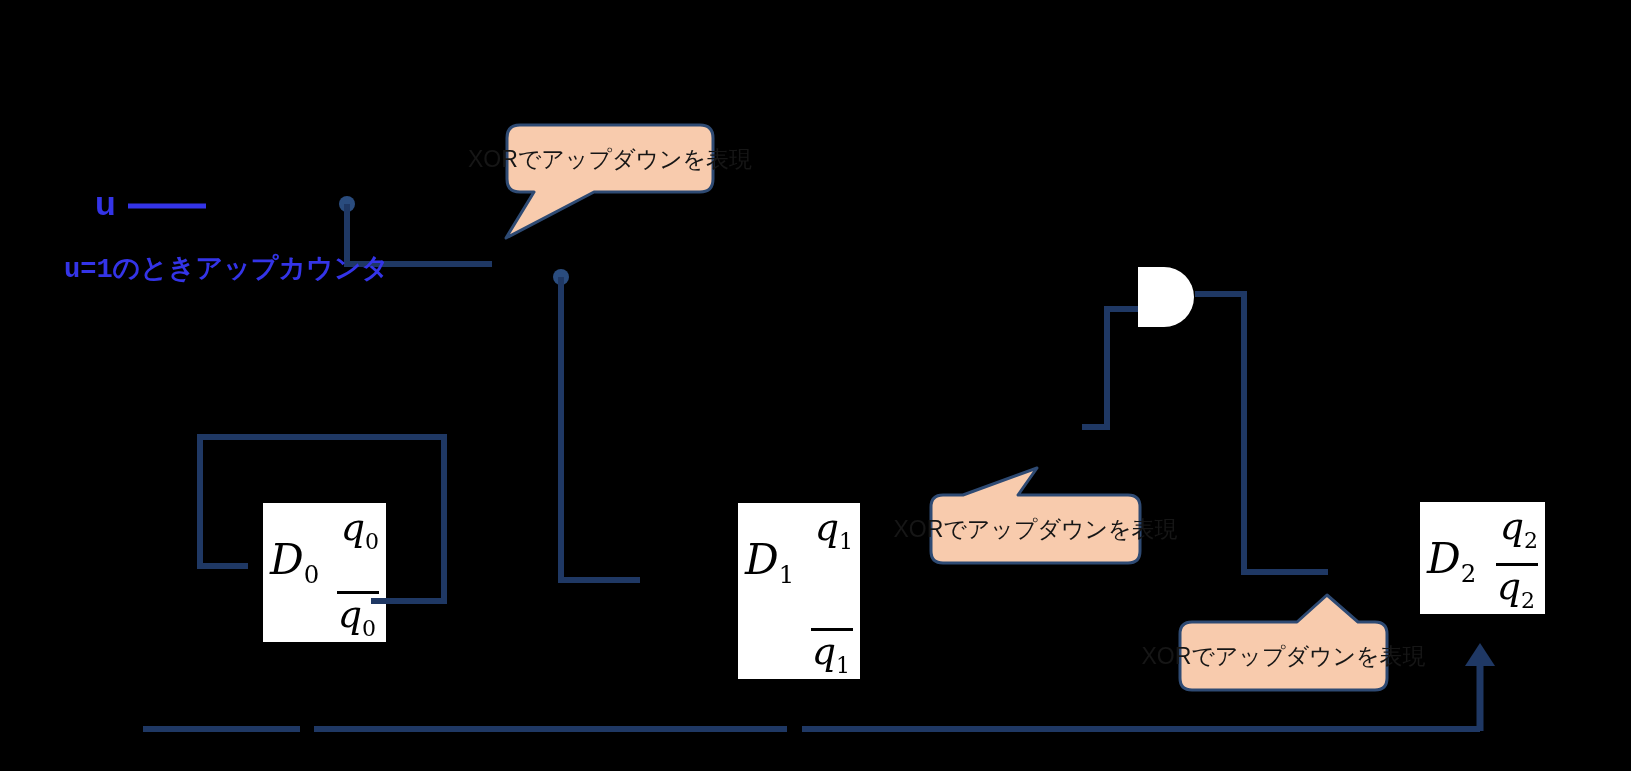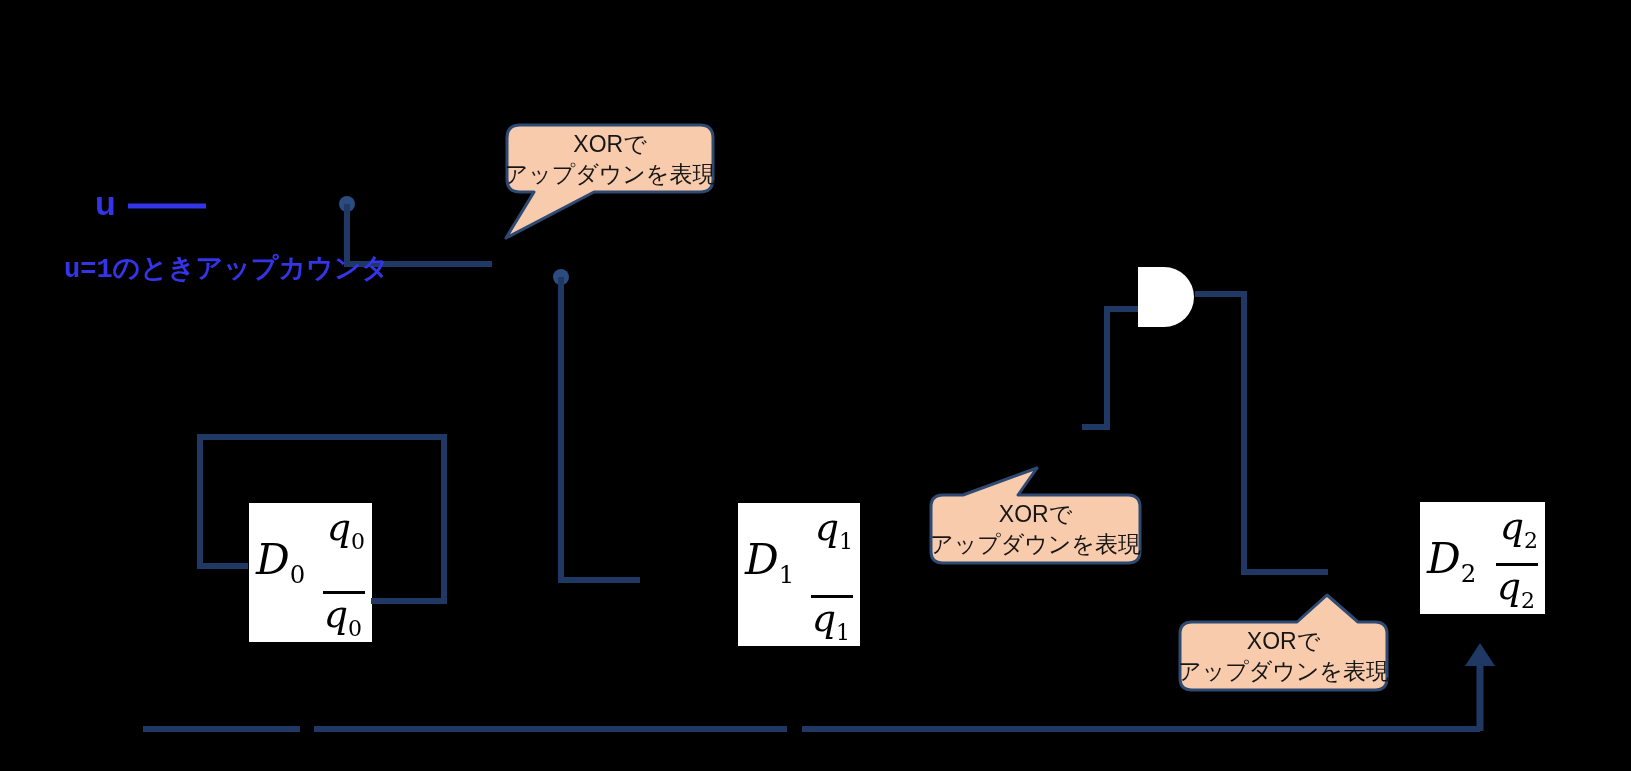--- a/index.html
+++ b/index.html
@@ -42,43 +42,43 @@
   .u-notes {
     position:absolute; left:64px; top:255px;
     color:#3434E8; font-size:27px; font-weight:600; line-height:31px;
     white-space:nowrap;
     font-family:Liberation Mono, monospace;
   }
 
   
   .callout-text {
     position:absolute;
-    display:flex; flex-direction:column;
+    display:flex; 
     align-items:center; justify-content:center;
     text-align:center;
     color:#161616;
     font-size:23px; line-height:30px;
     white-space:nowrap;
   }
   .ct1 { left:507px; top:125px; width:206px; height:67px; }
   .ct2 { left:931px; top:495px; width:209px; height:68px; }
   .ct3 { left:1180px; top:622px; width:207px; height:68px; }
 </style>
 </head>
 <body>
 
 <div class="stage">
 
-  <div class="ff" style="left:249px; top:503px; width:123px; height:139px;">
+  <div class="ff" style="left:263px; top:503px; width:123px; height:139px;">
     <span class="ff-dlab"><span>D</span><sub class="mathsub">0</sub></span>
     <span class="ff-qlab"><span>q</span><sub class="mathsub">0</sub></span>
     <span class="ff-qbarlab"><span class="ovl"><span>q</span><sub class="mathsub">0</sub></span></span>
   </div>
 
-  <div class="ff" style="left:738px; top:503px; width:122px; height:143px;">
+  <div class="ff" style="left:738px; top:503px; width:122px; height:176px;">
     <span class="ff-dlab"><span>D</span><sub class="mathsub">1</sub></span>
     <span class="ff-qlab"><span>q</span><sub class="mathsub">1</sub></span>
     <span class="ff-qbarlab"><span class="ovl"><span>q</span><sub class="mathsub">1</sub></span></span>
   </div>
 
   <div class="ff" style="left:1420px; top:502px; width:125px; height:112px;">
     <span class="ff-dlab"><span>D</span><sub class="mathsub">2</sub></span>
     <span class="ff-qlab"><span>q</span><sub class="mathsub">2</sub></span>
     <span class="ff-qbarlab"><span class="ovl"><span>q</span><sub class="mathsub">2</sub></span></span>
   </div>

